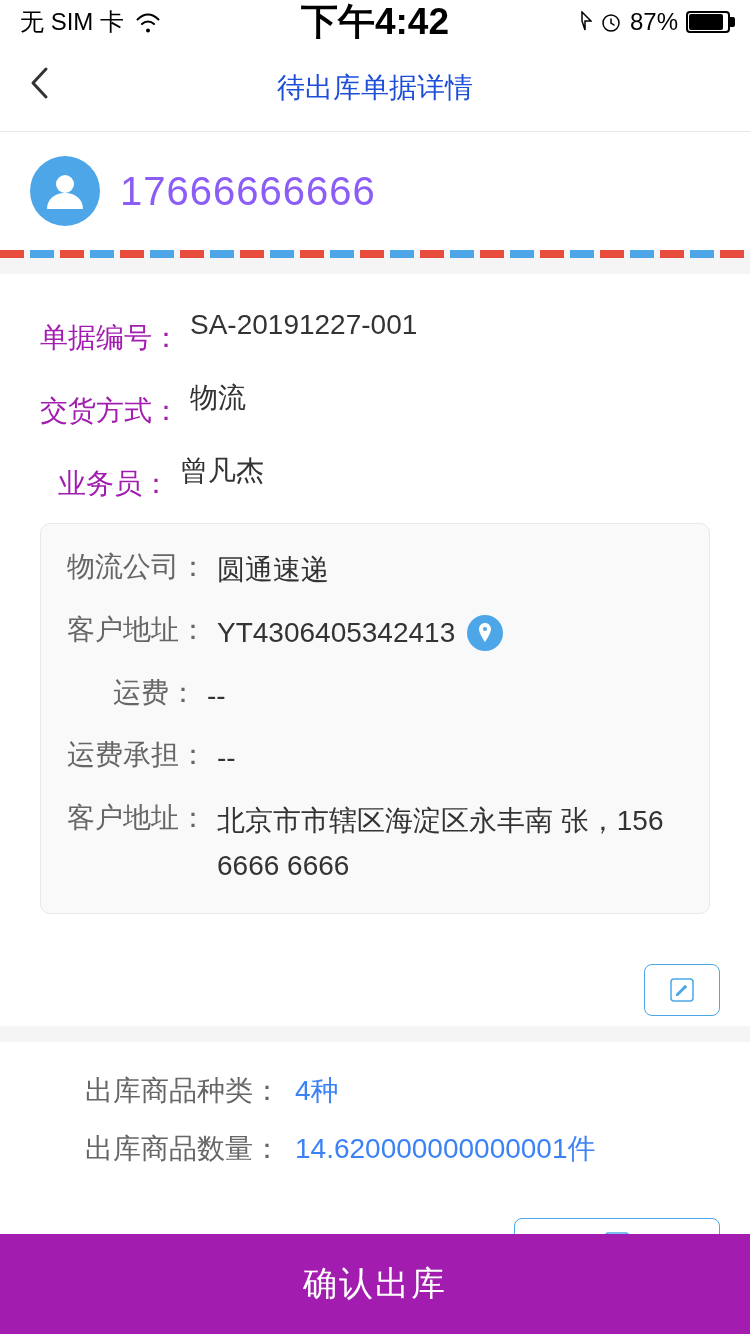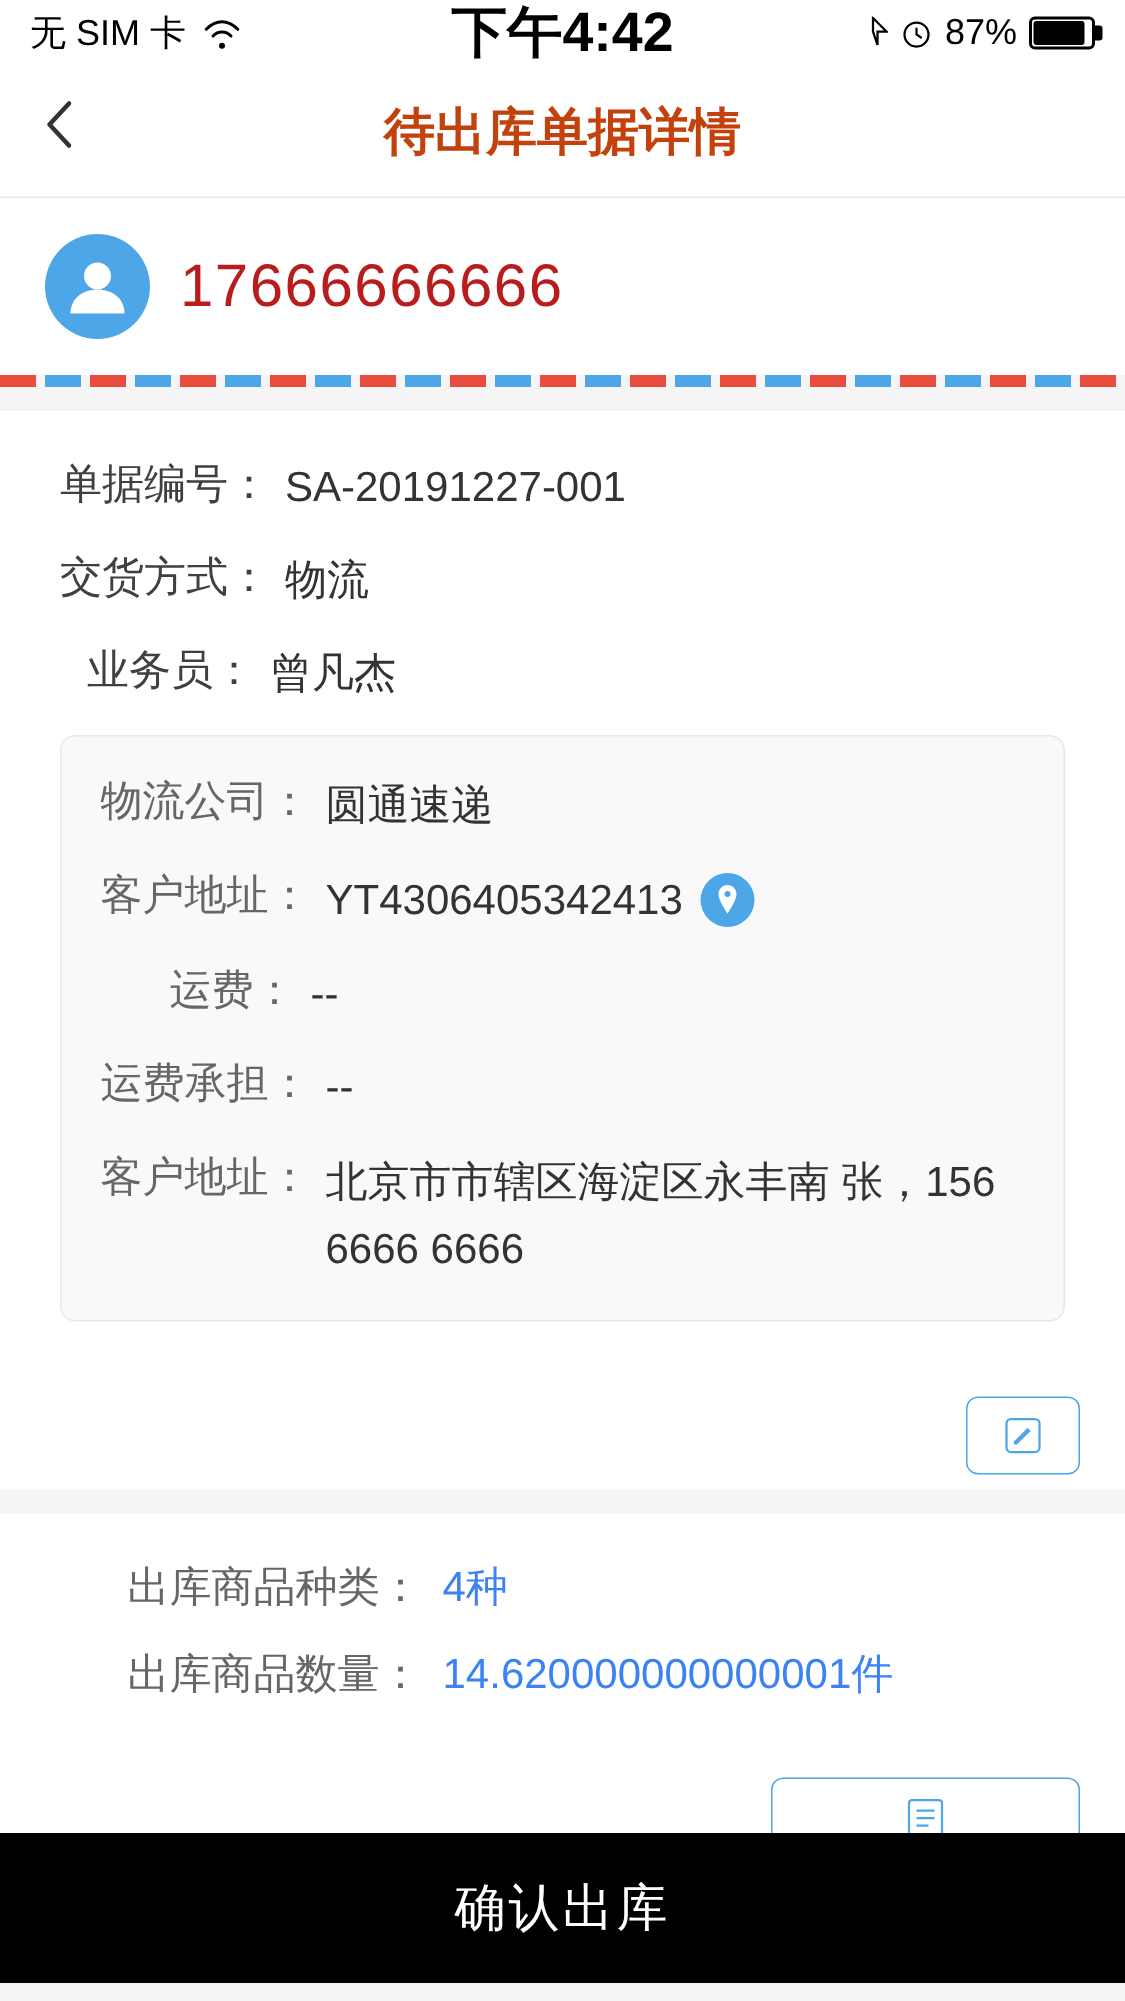--- a/index.html
+++ b/index.html
@@ -85,23 +85,23 @@
       border-bottom: 1px solid #e8e8e8;
     }
     .nav-back {
       position: absolute;
       left: 28px;
       font-size: 36px;
       color: #333;
       cursor: pointer;
     }
     .nav-title {
-      font-size: 34px;
-      font-weight: 700;
-      color: #c2410c;
+      font-size: 28px;
+      font-weight: 400;
+      color: #1d4ed8;
     }
 
     
     .customer-header {
       background: #fff;
       padding: 24px 30px;
       display: flex;
       align-items: center;
       gap: 20px;
       border-bottom: none;
@@ -117,21 +117,21 @@
       flex-shrink: 0;
     }
     .customer-avatar svg {
       width: 44px;
       height: 44px;
       fill: #fff;
     }
     .customer-phone {
       font-size: 40px;
       font-weight: 500;
-      color: #b91c1c;
+      color: #8b5cf6;
       letter-spacing: 1px;
     }
 
     
     .dashed-divider {
       width: 100%;
       height: 8px;
       background: repeating-linear-gradient(
         90deg,
         #e84c3d 0px, #e84c3d 24px,
@@ -151,24 +151,25 @@
     .info-row {
       display: flex;
       align-items: flex-start;
       margin-bottom: 20px;
       font-size: 28px;
     }
     .info-row:last-child {
       margin-bottom: 0;
     }
     .info-label {
-      color: #404040;
+      color: #a21caf;
       min-width: 130px;
       text-align: right;
       flex-shrink: 0;
+      margin-top: 15px;
     }
     .info-value {
       color: #333;
       margin-left: 10px;
       flex: 1;
       line-height: 1.5;
     }
 
     
     .logistics-card {
@@ -304,24 +305,24 @@
     
     .spacer {
       background: #f5f5f5;
       flex: 1;
       min-height: 100px;
     }
 
     
     .bottom-bar {
       position: fixed;
-      bottom: 12px;
+      bottom: 0;
       left: 0;
       width: 750px;
-      background: #000000;
+      background: #a21caf;
       height: 100px;
       display: flex;
       align-items: center;
       justify-content: center;
       cursor: pointer;
     }
     .confirm-btn-text {
       color: #fff;
       font-size: 34px;
       font-weight: 500;

